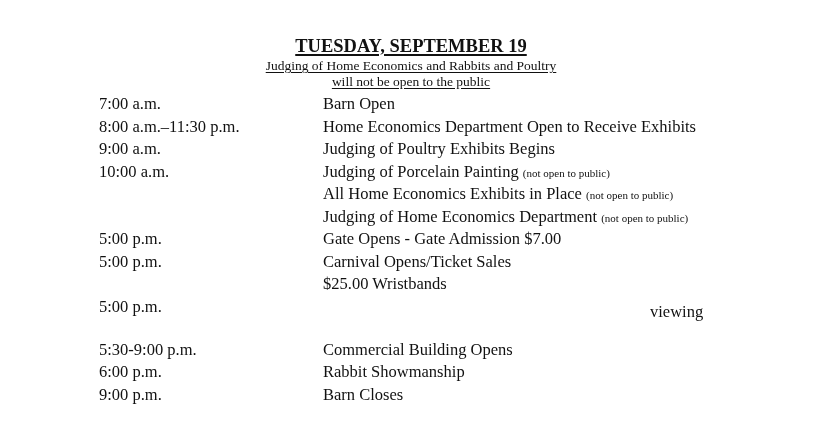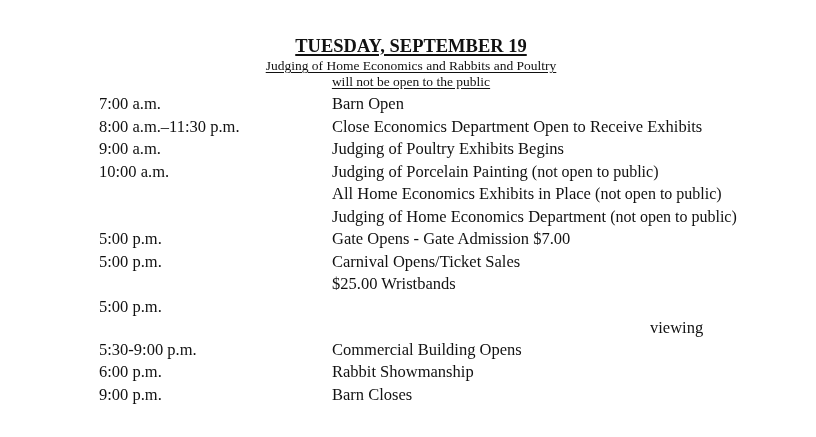--- a/index.html
+++ b/index.html
@@ -53,50 +53,50 @@
       line-height: 22px;
       white-space: nowrap;
       margin-left: 37px;
     }
     .row .time {
       position: absolute;
       left: 0;
     }
     .row .event {
       position: absolute;
-      left: 233px;
+      left: 224px;
       text-align: right;
     }
     .row .note {
-      font-size: 16px;
+      font-size: 11px;
     }
     .row.tall {
       height: 43px;
     }
     .row .cont {
       position: absolute;
       left: 551px;
-      top: 21px;
+      top: 5px;
     }
   </style>
 </head>
 <body>
 
 <div class="heading title">TUESDAY, SEPTEMBER 19</div>
 <div class="heading subtitle l1">Judging of Home Economics and Rabbits and Poultry</div>
 <div class="heading subtitle l2">will not be open to the public</div>
 
 <div class="schedule">
   <div class="row">
     <span class="time">7:00 a.m.</span>
     <span class="event"><span>Barn Open</span><span class="note"></span></span>
   </div>
   <div class="row">
     <span class="time">8:00 a.m.–11:30 p.m.</span>
-    <span class="event"><span>Close Economics Department Open to Receive Exhibits</span><span class="note"></span></span>
+    <span class="event"><span>Home Economics Department Open to Receive Exhibits</span><span class="note"></span></span>
   </div>
   <div class="row">
     <span class="time">9:00 a.m.</span>
     <span class="event"><span>Judging of Poultry Exhibits Begins</span><span class="note"></span></span>
   </div>
   <div class="row">
     <span class="time">10:00 a.m.</span>
     <span class="event"><span>Judging of Porcelain Painting </span><span class="note">(not open to public)</span></span>
   </div>
   <div class="row">

